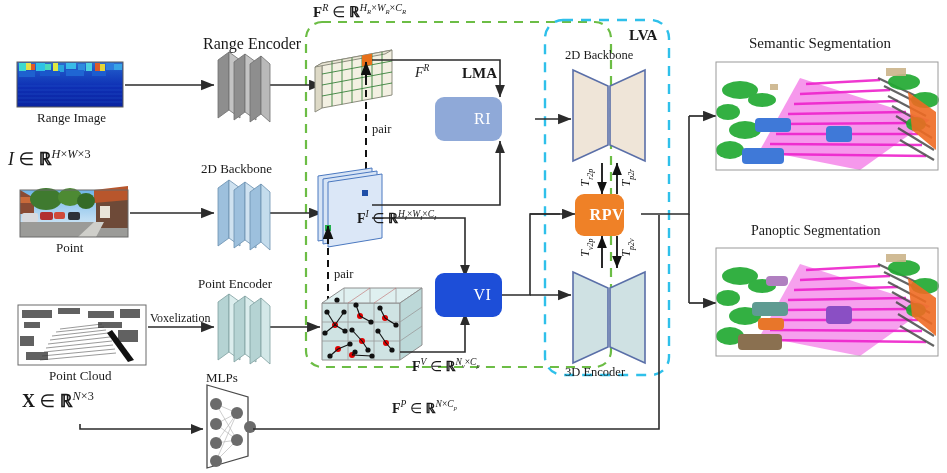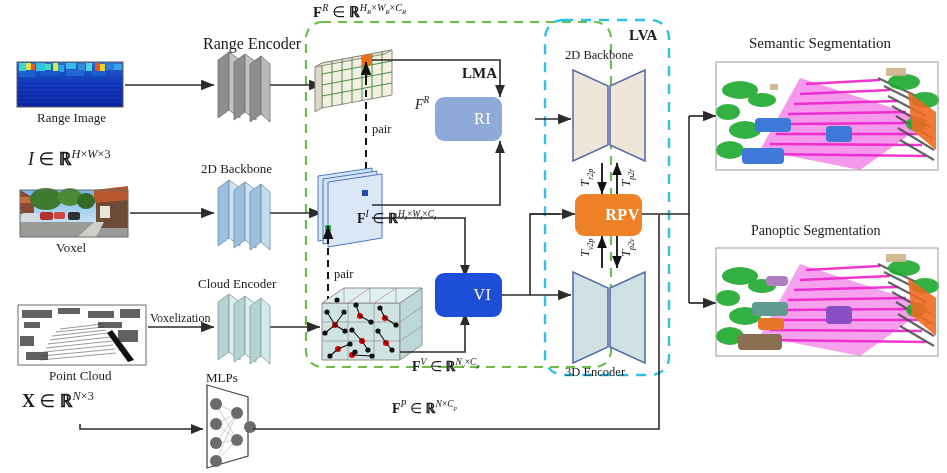--- a/index.html
+++ b/index.html
@@ -425,53 +425,53 @@
   </svg>
 
   <div class="blk" style="left:435px;top:97px;width:67px;height:44px;border-radius:9px;background:#8fa9d8;font-size:16px;">
     <span>RI</span>
   </div>
 
   <div class="blk" style="left:435px;top:273px;width:67px;height:44px;border-radius:9px;background:#1d4ed8;font-size:16px;">
     <span>VI</span>
   </div>
 
-  <div class="blk" style="left:575px;top:194px;width:67px;height:42px;border-radius:9px;background:#ef8127;font-size:16px;font-weight:bold;">
+  <div class="blk" style="left:575px;top:194px;width:49px;height:42px;border-radius:9px;background:#ef8127;font-size:16px;font-weight:bold;justify-content:flex-end;">
     <span>RPV</span>
   </div>
 
   <div class="lbl" style="left:462px;top:30px;font-size:15px;font-weight:bold;margin-top:36px;">LMA</div>
   <div class="lbl" style="left:629px;top:28px;font-size:15px;font-weight:bold;">LVA</div>
 
   <div class="lbl" style="left:196px;top:36px;font-size:16px;margin-left:7px;">Range Encoder</div>
   <div class="lbl" style="left:201px;top:162px;font-size:13px;">2D Backbone</div>
-  <div class="lbl" style="left:198px;top:277px;font-size:13px;">Cloud Encoder</div>
+  <div class="lbl" style="left:198px;top:277px;font-size:13px;">Point Encoder</div>
   <div class="lbl" style="left:150px;top:312px;font-size:12px;">Voxelization</div>
   <div class="lbl" style="left:206px;top:371px;font-size:13px;">MLPs</div>
 
   <div class="lbl" style="left:37px;top:111px;font-size:13px;">Range Image</div>
-  <div class="lbl" style="left:56px;top:241px;font-size:13px;">Voxel</div>
+  <div class="lbl" style="left:56px;top:241px;font-size:13px;">Point</div>
   <div class="lbl" style="left:49px;top:369px;font-size:13px;">Point Cloud</div>
 
   <div class="lbl" style="left:565px;top:49px;font-size:12.5px;">2D Backbone</div>
   <div class="lbl" style="left:565px;top:366px;font-size:12.5px;">3D Encoder</div>
 
   <div class="lbl" style="left:749px;top:36px;font-size:15px;">Semantic Segmentation</div>
   <div class="lbl" style="left:751px;top:224px;font-size:14px;">Panoptic Segmentation</div>
 
   <div class="lbl" style="left:372px;top:123px;font-size:12.5px;">pair</div>
   <div class="lbl" style="left:334px;top:268px;font-size:12.5px;">pair</div>
 
   <div class="lbl math" style="left:313px;top:3px;font-size:15px;">
     <span class="bf">F</span><span class="sup">R</span>
     <span class="upr">∈</span>
     <span class="bb">ℝ</span><span class="sup"><span>H</span><span class="sub">R</span><span class="upr">×</span><span>W</span><span class="sub">R</span><span class="upr">×</span><span>C</span><span class="sub">R</span></span>
   </div>
 
-  <div class="lbl math" style="left:415px;top:64px;font-size:14px;margin-top:32px;">
+  <div class="lbl math" style="left:415px;top:64px;font-size:14px;">
     <span>F</span><span class="sup">R</span>
   </div>
 
   <div class="lbl math" style="left:357px;top:210px;font-size:14px;">
     <span class="bf">F</span><span class="sup">I</span>
     <span class="upr">∈</span>
     <span class="bb">ℝ</span><span class="sup"><span>H</span><span class="sub">I</span><span class="upr">×</span><span>W</span><span class="sub">I</span><span class="upr">×</span><span>C</span><span class="sub">I</span></span>
   </div>
 
   <div class="lbl math" style="left:412px;top:358px;font-size:14px;">
@@ -479,21 +479,21 @@
     <span class="upr">∈</span>
     <span class="bb">ℝ</span><span class="sup"><span>N</span><span class="sub">v</span><span class="upr">×</span><span>C</span><span class="sub">p</span></span>
   </div>
 
   <div class="lbl math" style="left:392px;top:400px;font-size:14px;">
     <span class="bf">F</span><span class="sup">P</span>
     <span class="upr">∈</span>
     <span class="bb">ℝ</span><span class="sup"><span>N</span><span class="upr">×</span><span>C</span><span class="sub">p</span></span>
   </div>
 
-  <div class="lbl math" style="left:28px;top:148px;font-size:18px;">
+  <div class="lbl math" style="left:8px;top:148px;font-size:18px;">
     <span>I</span>
     <span class="upr">∈</span>
     <span class="bb">ℝ</span><span class="sup"><span>H</span><span class="upr">×</span><span>W</span><span class="upr">×</span><span class="upr">3</span></span>
   </div>
 
   <div class="lbl math" style="left:22px;top:390px;font-size:18px;">
     <span class="bf">X</span>
     <span class="upr">∈</span>
     <span class="bb">ℝ</span><span class="sup"><span>N</span><span class="upr">×</span><span class="upr">3</span></span>
   </div>

